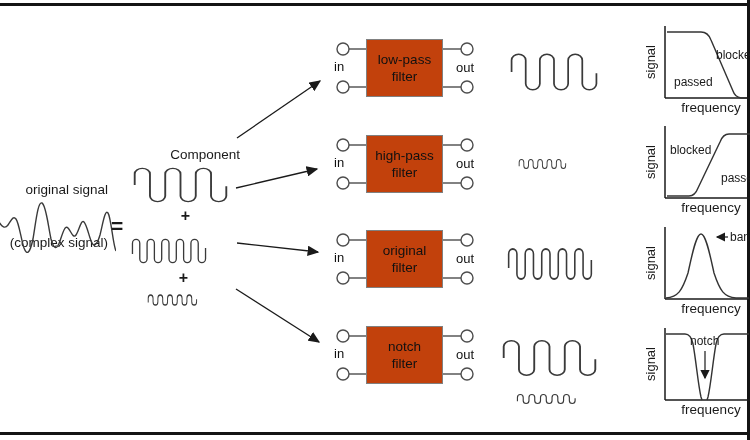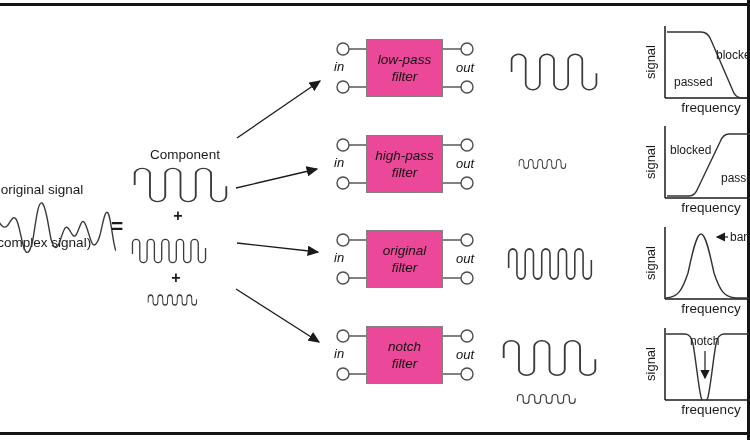--- a/index.html
+++ b/index.html
@@ -2,25 +2,25 @@
 <html><head>
 <meta charset="utf-8">
 <style>
   html,body{margin:0;padding:0;background:#fff;}
   #canvas{
     position:relative;width:750px;height:440px;background:#ffffff;
     overflow:hidden;font-family:"Liberation Sans",sans-serif;color:#1a1a1a;
   }
   .rule{position:absolute;background:#141414;}
   .txt{position:absolute;white-space:pre;}
-  .center{text-align:center;}
-  .filter-row{position:absolute;left:330px;width:150px;height:58px;font-style:italic;}
+  .center{text-align:right;}
+  .filter-row{position:absolute;left:330px;width:150px;height:58px;}
   .filter-box{
     position:absolute;left:36px;top:0;width:77px;height:58px;
-    background:#ec4899;border:1.3px solid #808080;box-sizing:border-box;
+    background:#c2410c;border:1.3px solid #808080;box-sizing:border-box;
     display:flex;flex-direction:column;align-items:center;justify-content:center;
     font-size:13.5px;line-height:17px;color:#111;
   }
   .io-label{position:absolute;font-size:13px;color:#111;}
   .graph{position:absolute;left:645px;width:105px;height:100px;overflow:visible;}
   svg{display:block;}
 </style>
 </head>
 <body>
 

